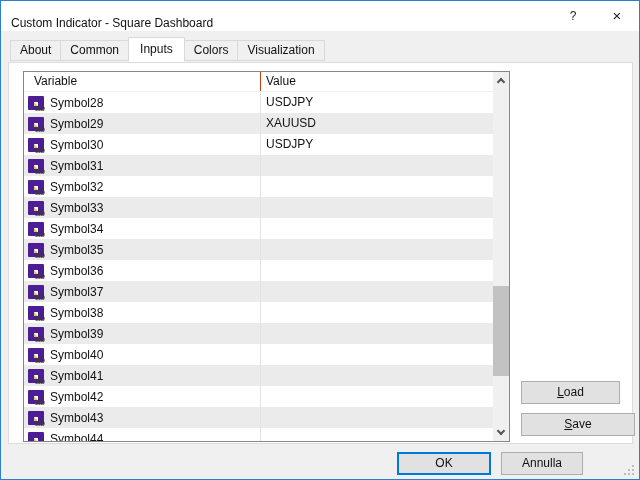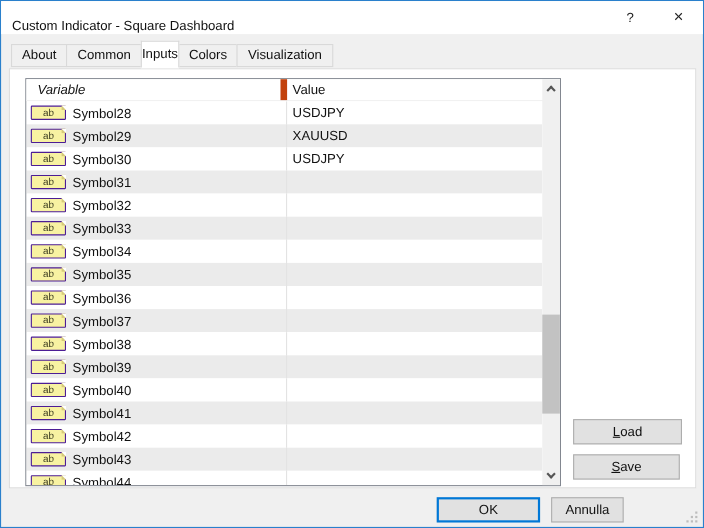--- a/index.html
+++ b/index.html
@@ -15,55 +15,55 @@
   .tb-spacer { flex:1; }
   .tb-btn { width:44px; height:30px; text-align:center; line-height:30px; color:#222; }
   .tb-close { font-size:15px; }
   
   .tabstrip { position:absolute; left:9px; top:36px; display:flex; align-items:flex-end; z-index:6;text-align:right; }
   .tab {
     height:21px; line-height:19px; padding:0 9px; background:#f0f0f0;
     border:1px solid #d9d9d9; margin-right:-1px; position:relative;
   }
   .tab.selected {
-    height:25px; line-height:23px; padding:0 0; background:#fff;
+    height:25px; line-height:23px; padding:0 11px; background:#fff;
     border-bottom:1px solid #fff; margin-bottom:-1px; z-index:7;
   }
   
   .page { position:absolute; left:7px; top:61px; width:625px; height:382px; background:#fff; border:1px solid #dcdcdc; }
   
   .table { position:absolute; left:14px; top:8px; width:487px; height:371px; background:#fff; border:1px solid #828790; }
   .thead { display:flex; height:20px; border-bottom:1px solid #f0f0f0; background:#fff; }
-  .th-var { width:237px; padding-left:10px; line-height:19px; border-right:6px solid #c2410c;font-style:italic; }
+  .th-var { width:237px; padding-left:10px; line-height:19px; border-right:1px solid #c2410c; }
   .th-val { flex:1; padding-left:5px; line-height:19px; }
   .rows { position:absolute; left:0; top:20px; right:16px; bottom:0; overflow:hidden; }
   .row { display:flex; height:21px; background:#fff; }
   .row.alt { background:#ebebeb; }
   .cell-var { width:237px; border-right:1px solid #e3e3e3; display:flex; align-items:center; padding-left:4px; }
   .cell-val { flex:1; padding-left:5px; line-height:21px; }
   .ab-ic {
-    flex:0 0 auto; width:32px; height:13px; margin-right:6px;
-    background:#f8f2a2; border:1px solid #4c1d95; border-radius:1px;
-    font-size:9px; line-height:11px; text-align:center; color:#3c3c20;
+    flex:0 0 auto; width:16px; height:13px; margin-right:6px;
+    background:#f8f2a2; border:7px solid #4c1d95; border-radius:1px;
+    font-size:9px; line-height:11px; text-align:left; color:#3c3c20;
     font-style:normal; position:relative;
   }
   .ab-ic::after { content:""; position:absolute; right:-1px; top:-1px; border-style:solid; border-width:0 4px 4px 0; border-color:#fff #fff #d6ca7a #d6ca7a; }
   
   .sbar { position:absolute; top:0; right:0; bottom:0; width:16px; background:#f0f0f0; }
   .sb-up { position:absolute; top:0; left:0; right:0; height:17px; }
   .sb-down { position:absolute; bottom:0; left:0; right:0; height:17px; }
   .chev-up { width:6px; height:6px; border-left:2px solid #555; border-top:2px solid #555; transform:rotate(45deg); margin:7px auto 0; }
   .chev-down { width:6px; height:6px; border-right:2px solid #555; border-bottom:2px solid #555; transform:rotate(45deg); margin:4px auto 0; }
   .sb-thumb { position:absolute; left:0; right:0; top:214px; height:90px; background:#c2c2c2; }
   
   .btn { position:absolute; background:#e1e1e1; border:1px solid #adadad; text-align:center; height:23px; line-height:21px; }
   .btn-load  { left:520px; top:380px; width:99px; }
-  .btn-save  { left:520px; top:412px; width:97px;text-align:center; }
+  .btn-save  { left:520px; top:412px; width:114px;text-align:center; }
   .btn-ok    { left:396px; top:451px; width:94px; border:2px solid #0078d7; line-height:19px; }
-  .btn-cancel{ left:500px; top:451px; width:66px; }
+  .btn-cancel{ left:500px; top:451px; width:82px; }
   .btn-reset { left:576px; top:451px; width:57px; }
   .u { text-decoration:underline; }
   
   .grip { position:absolute; right:5px; bottom:4px; width:12px; height:12px; }
   .grip::after {
     content:""; position:absolute; right:0; bottom:0; width:2px; height:2px; background:#bdbdbd;
     box-shadow:-4px 0 0 #bdbdbd, -8px 0 0 #bdbdbd, 0 -4px 0 #bdbdbd, -4px -4px 0 #bdbdbd, 0 -8px 0 #bdbdbd;
   }
 </style>
 </head>

